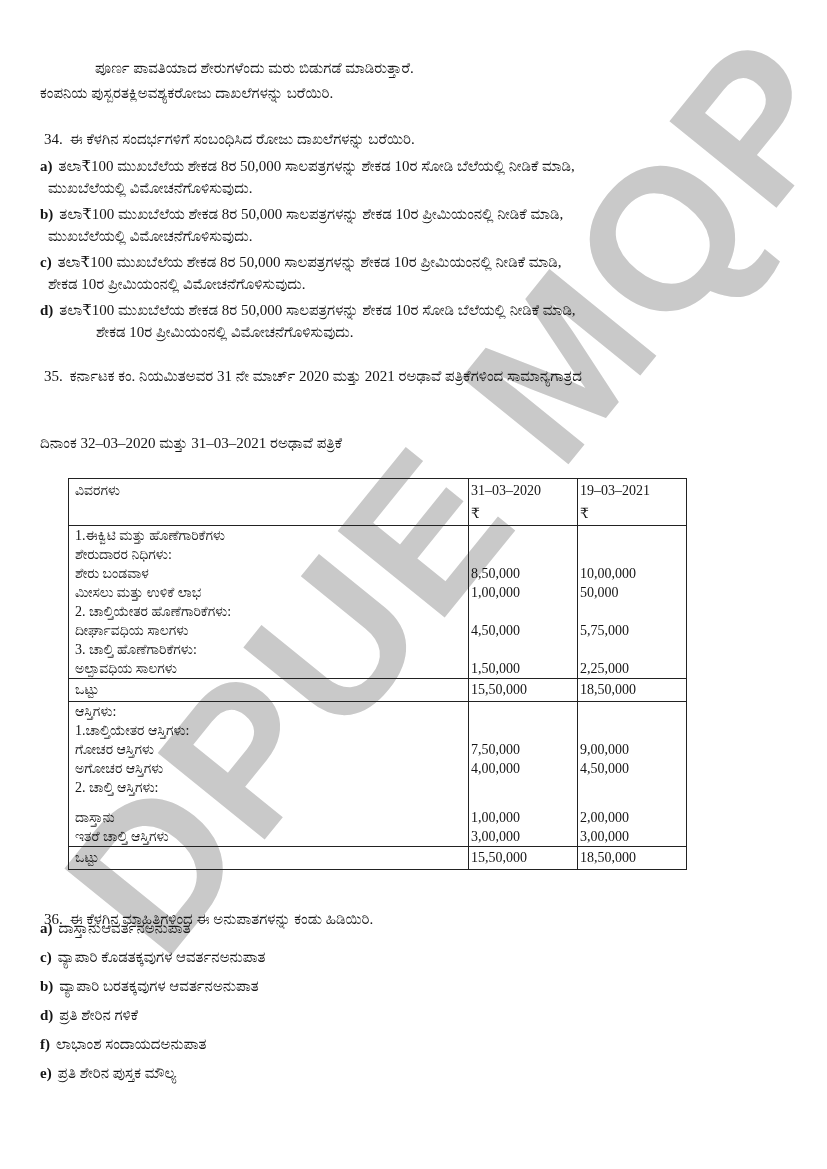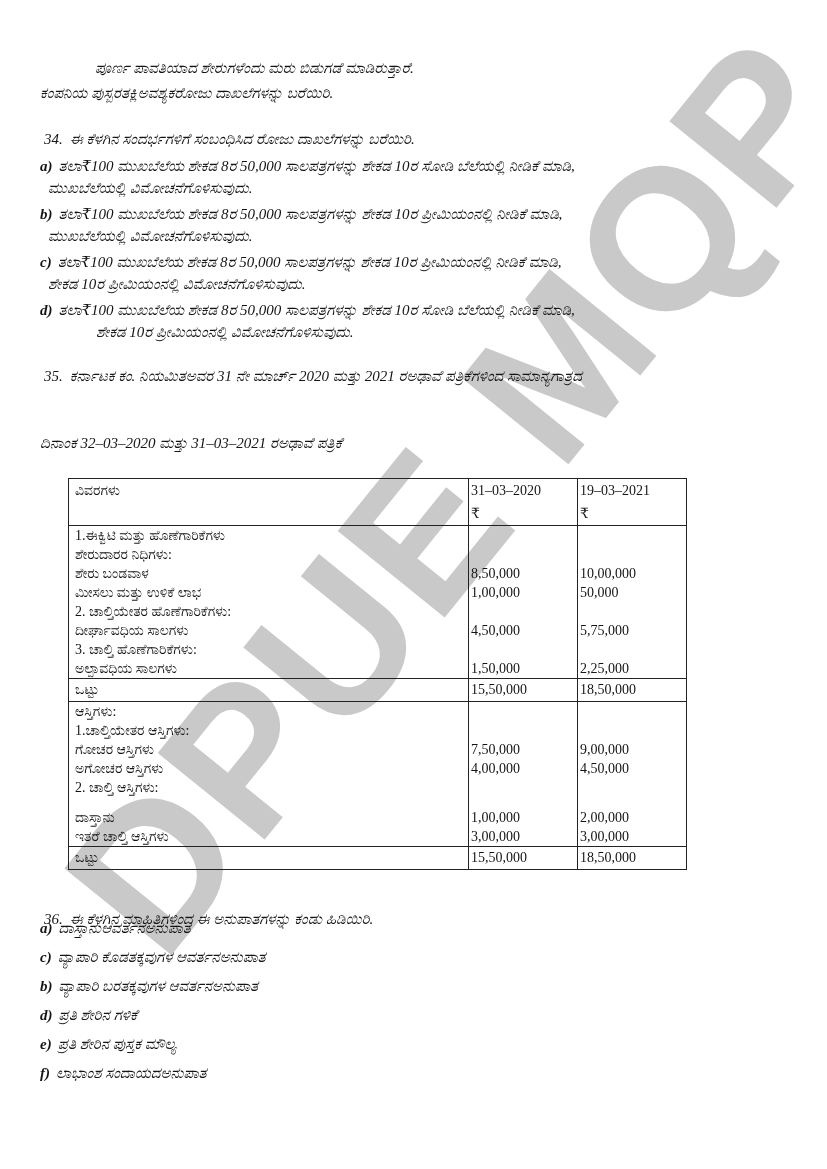--- a/index.html
+++ b/index.html
@@ -9,21 +9,21 @@
     font-family:"Liberation Serif","DejaVu Serif",serif;
     color:#151515;font-size:15px;
   }
   .watermark{
     position:absolute;left:455px;top:495px;
     transform:translate(-50%,-50%) rotate(-51deg);
     font-family:"Liberation Sans","DejaVu Sans",sans-serif;
     font-weight:bold;font-size:200px;letter-spacing:4px;
     color:#c9c9c9;white-space:nowrap;z-index:0;user-select:none;
   }
-  .blk{position:absolute;left:40px;right:40px;z-index:1;font-style:italic;}
+  .blk{position:absolute;left:40px;right:40px;z-index:1;}
   #intro{top:56px;line-height:25px;}
   #intro .l1{text-indent:55px;}
   .qline{padding-left:4px;line-height:23px;}
   .qnum{margin-right:7px;}
   #q34{top:128px;}
   #q34opts{top:155px;}
   .opt{margin-bottom:4px;line-height:22px;}
   .opt-letter{font-weight:bold;margin-right:6px;}
   .opt .l2{padding-left:8px;}
   .opt .l2.deep{padding-left:56px;}
@@ -222,20 +222,20 @@
     <div class="item">
       <span class="opt-letter">c)</span><span>ವ್ಯಾಪಾರಿ ಕೊಡತಕ್ಕವುಗಳ ಆವರ್ತನಅನುಪಾತ</span>
     </div>
     <div class="item">
       <span class="opt-letter">b)</span><span>ವ್ಯಾಪಾರಿ ಬರತಕ್ಕವುಗಳ ಆವರ್ತನಅನುಪಾತ</span>
     </div>
     <div class="item">
       <span class="opt-letter">d)</span><span>ಪ್ರತಿ ಶೇರಿನ ಗಳಿಕೆ</span>
     </div>
     <div class="item">
+      <span class="opt-letter">f)</span><span>ಲಾಭಾಂಶ ಸಂದಾಯದಅನುಪಾತ</span>
+    </div>
+    <div class="item">
       <span class="opt-letter">e)</span><span>ಪ್ರತಿ ಶೇರಿನ ಪುಸ್ತಕ ಮೌಲ್ಯ</span>
     </div>
-    <div class="item">
-      <span class="opt-letter">f)</span><span>ಲಾಭಾಂಶ ಸಂದಾಯದಅನುಪಾತ</span>
-    </div>
   </div>
 
 </div>
 
 </body></html>

